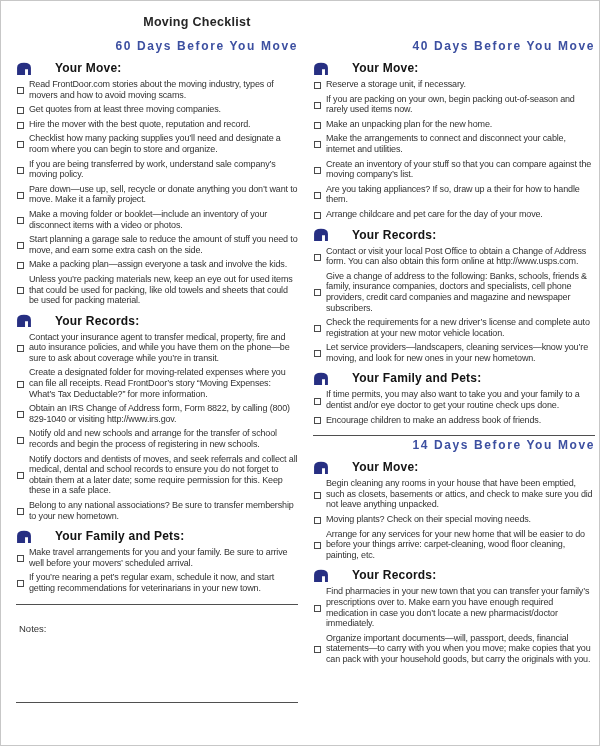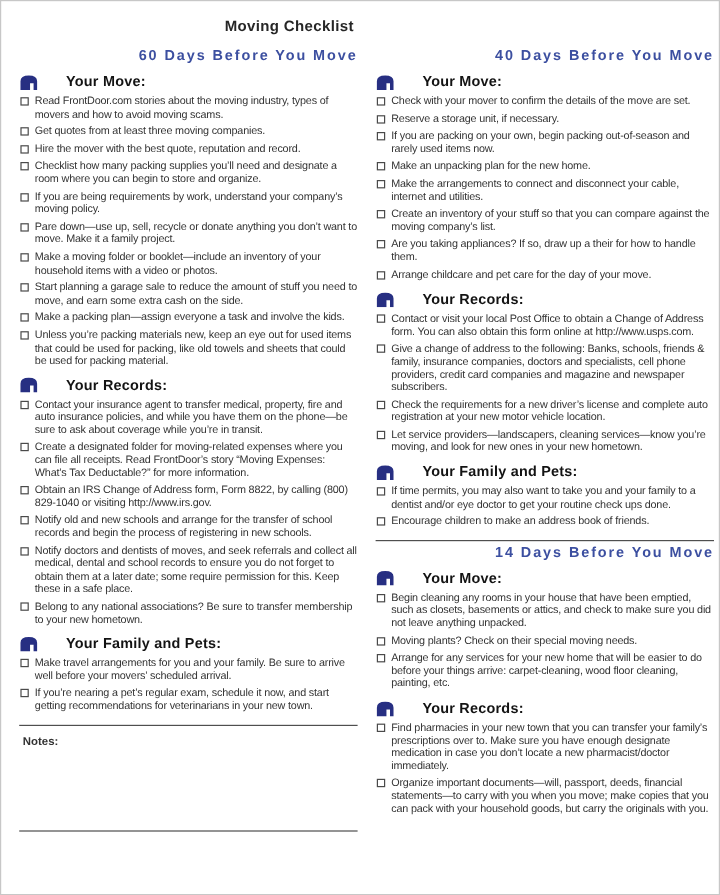--- a/index.html
+++ b/index.html
@@ -16,21 +16,20 @@
     background: #ffffff;
     box-sizing: border-box;
   }
   .doc-title {
     position: absolute;
     top: 14px; left: 0; width: 392px;
     text-align: center;
     font-size: 12.5px; font-weight: 700;
     color: #262626;
     letter-spacing: 0.3px;
-    padding-left: 44px;
   }
   .col {
     position: absolute;
     top: 36px;
     width: 282px;
   }
   .col-left  { left: 15px; }
   .col-right { left: 312px; }
   .group-heading {
     text-align: right;
@@ -47,42 +46,42 @@
   .sec-header svg { display: block; }
   .house { margin-right: 7px; flex: 0 0 auto; }
   .sec-title {
     font-size: 12px; font-weight: 700;
     color: #131313;
     letter-spacing: 0.2px;
   }
   .items { display: block; }
   .item {
     display: flex;
-    align-items: flex-start;
+    align-items: center;
     margin: 0 0 4px 0;
   }
   .checkbox {
     flex: 0 0 auto;
     width: 5px; height: 5px;
     border: 1px solid #4a4a4a;
     margin: 2px 5px 0 1px;
     background: #fff;
   }
   .item-text {
     font-size: 9px;
     line-height: 10.6px;
     color: #333333;
     letter-spacing: -0.15px;
   }
   .divider {
     border-top: 1px solid #4f4f4f;
     height: 0;
     margin: 10px 0 0 0;
   }
-  .notes { margin-top: 8px; font-weight: bold; }
+  .notes { margin-top: 18px; }
   .notes-label {
     font-size: 9.5px; color: #333;
     padding-left: 3px;
     margin-bottom: 2px;
   }
   .notes-space { height: 56px; }
 </style>
 </head>
 <body>
 
@@ -108,29 +107,29 @@
         <div class="item">
           <span class="checkbox"></span>
           <div class="item-text">Hire the mover with the best quote, reputation and record.</div>
         </div>
         <div class="item">
           <span class="checkbox"></span>
           <div class="item-text">Checklist how many packing supplies you’ll need and designate a room where you can begin to store and organize.</div>
         </div>
         <div class="item">
           <span class="checkbox"></span>
-          <div class="item-text">If you are being requirements by work, understand your company’s moving policy.</div>
+          <div class="item-text">If you are being transferred by work, understand sale company’s moving policy.</div>
         </div>
         <div class="item">
           <span class="checkbox"></span>
           <div class="item-text">Pare down—use up, sell, recycle or donate anything you don’t want to move. Make it a family project.</div>
         </div>
         <div class="item">
           <span class="checkbox"></span>
-          <div class="item-text">Make a moving folder or booklet—include an inventory of your household items with a video or photos.</div>
+          <div class="item-text">Make a moving folder or booklet—include an inventory of your disconnect items with a video or photos.</div>
         </div>
         <div class="item">
           <span class="checkbox"></span>
           <div class="item-text">Start planning a garage sale to reduce the amount of stuff you need to move, and earn some extra cash on the side.</div>
         </div>
         <div class="item">
           <span class="checkbox"></span>
           <div class="item-text">Make a packing plan—assign everyone a task and involve the kids.</div>
         </div>
         <div class="item">
@@ -197,24 +196,20 @@
       <div class="group-heading">40 Days Before You Move</div>
       <div class="sec-header">
         <svg class="house" width="16" height="13" viewBox="0 0 18 15">
           <path fill="#272f82" d="M1,15 L1,6.6 Q1,1 9,1 Q17,1 17,6.6 L17,15 L13.6,15 L13.6,8.4 L10.2,8.4 L10.2,15 Z"></path>
         </svg>
         <span class="sec-title">Your Move:</span>
       </div>
       <div class="items">
         <div class="item">
           <span class="checkbox"></span>
-          <div class="item-text">Check with your mover to confirm the details of the move are set.</div>
-        </div>
-        <div class="item">
-          <span class="checkbox"></span>
           <div class="item-text">Reserve a storage unit, if necessary.</div>
         </div>
         <div class="item">
           <span class="checkbox"></span>
           <div class="item-text">If you are packing on your own, begin packing out-of-season and rarely used items now.</div>
         </div>
         <div class="item">
           <span class="checkbox"></span>
           <div class="item-text">Make an unpacking plan for the new home.</div>
         </div>
@@ -299,21 +294,21 @@
       </div>
       <div class="sec-header">
         <svg class="house" width="16" height="13" viewBox="0 0 18 15">
           <path fill="#272f82" d="M1,15 L1,6.6 Q1,1 9,1 Q17,1 17,6.6 L17,15 L13.6,15 L13.6,8.4 L10.2,8.4 L10.2,15 Z"></path>
         </svg>
         <span class="sec-title">Your Records:</span>
       </div>
       <div class="items">
         <div class="item">
           <span class="checkbox"></span>
-          <div class="item-text">Find pharmacies in your new town that you can transfer your family’s prescriptions over to. Make sure you have enough designate medication in case you don’t locate a new pharmacist/doctor immediately.</div>
+          <div class="item-text">Find pharmacies in your new town that you can transfer your family’s prescriptions over to. Make earn you have enough required medication in case you don’t locate a new pharmacist/doctor immediately.</div>
         </div>
         <div class="item">
           <span class="checkbox"></span>
           <div class="item-text">Organize important documents—will, passport, deeds, financial statements—to carry with you when you move; make copies that you can pack with your household goods, but carry the originals with you.</div>
         </div>
       </div>
     </div>
 </div>
 
 </body></html>

